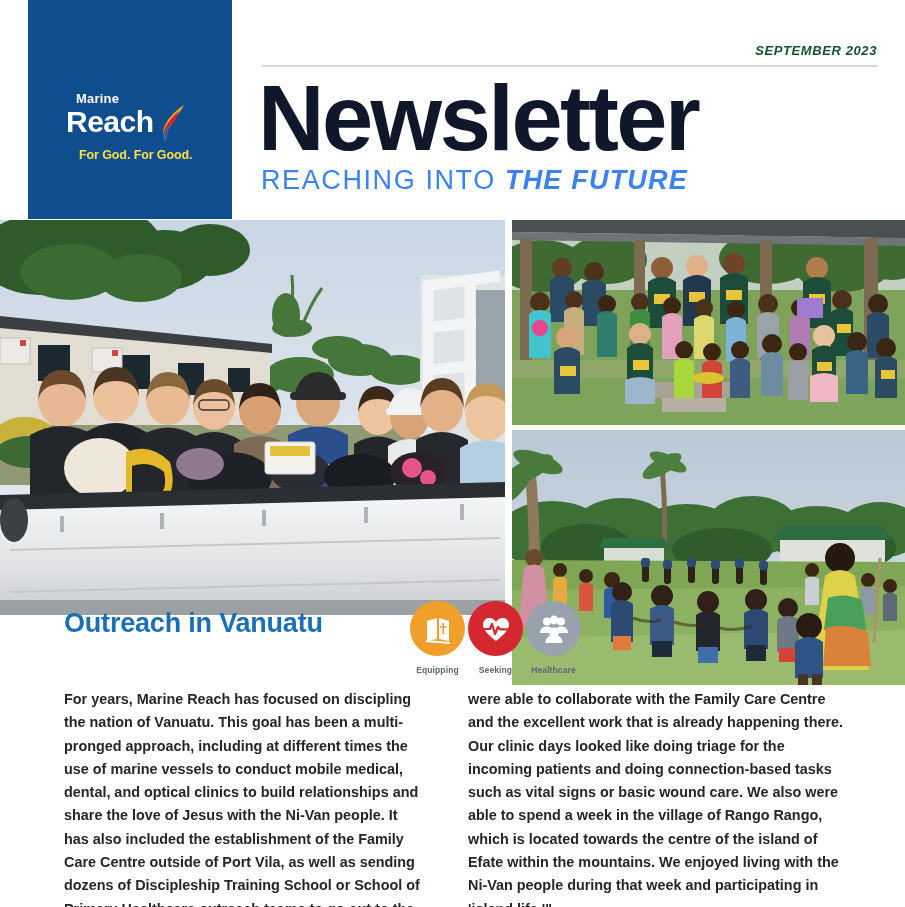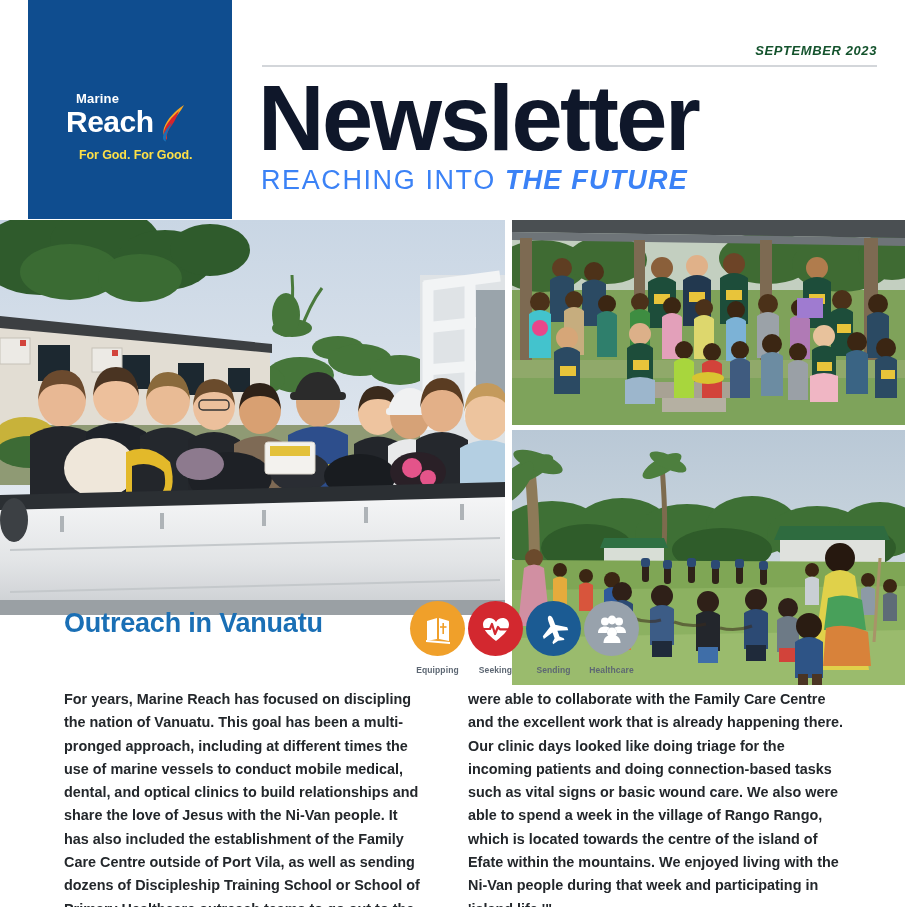--- a/index.html
+++ b/index.html
@@ -712,30 +712,20 @@
   <div class="icon-item">
     <div class="icon-circle" style="background:#d3282f">
       <svg width="30" height="30" viewBox="0 0 30 30">
         <path d="M15 27 C6 20, 2 15, 2 10.5 C2 6.5, 5 4, 8.4 4 C11 4, 13.6 5.5, 15 8 C16.4 5.5, 19 4, 21.6 4 C25 4, 28 6.5, 28 10.5 C28 15, 24 20, 15 27 Z" fill="#ffffff"></path>
         <path d="M2 15 L9 15 L11 10 L14 20 L17 13 L19 15.4 L28 15.4" stroke="#d3282f" stroke-width="2.2" fill="none" stroke-linejoin="round" stroke-linecap="round"></path>
       </svg>
     </div>
     <div class="icon-label">Seeking</div>
   </div>
 
-  <div class="icon-item">
-    <div class="icon-circle" style="background:#1b5b93">
-      <svg width="32" height="32" viewBox="0 0 32 32">
-        <g transform="rotate(-20 16 16)">
-          <path d="M16 2 C17.6 2, 18.6 4, 18.6 7 L18.6 12.4 L29 19 L29 22 L18.6 18.8 L18.6 25 L22 28 L22 30 L16 28.4 L10 30 L10 28 L13.4 25 L13.4 18.8 L3 22 L3 19 L13.4 12.4 L13.4 7 C13.4 4, 14.4 2, 16 2 Z" fill="#ffffff"></path>
-        </g>
-      </svg>
-    </div>
-    <div class="icon-label">Sending</div>
-  </div>
 
   <div class="icon-item">
     <div class="icon-circle" style="background:#98a2ac">
       <svg width="30" height="30" viewBox="0 0 30 30">
         <circle cx="8" cy="7.5" r="4" fill="#ffffff"></circle>
         <circle cx="22" cy="7.5" r="4" fill="#ffffff"></circle>
         <circle cx="15" cy="6" r="4.4" fill="#ffffff"></circle>
         <path d="M1 19 C1 14.5, 4 12.5, 8 12.5 C10 12.5, 11.6 13, 12.8 14 C11 15.2, 10 17, 9.8 19 Z" fill="#ffffff"></path>
         <path d="M29 19 C29 14.5, 26 12.5, 22 12.5 C20 12.5, 18.4 13, 17.2 14 C19 15.2, 20 17, 20.2 19 Z" fill="#ffffff"></path>
         <circle cx="15" cy="18.5" r="5" fill="#ffffff"></circle>

